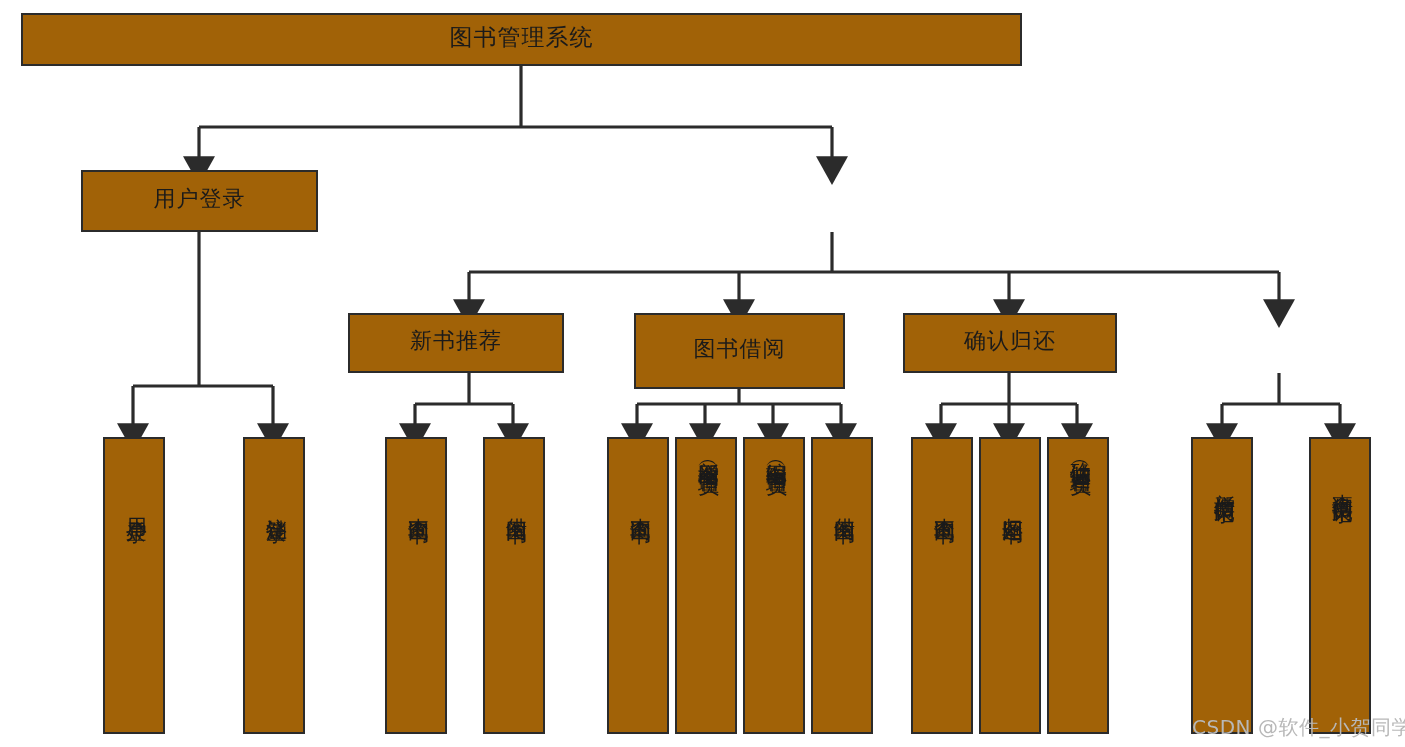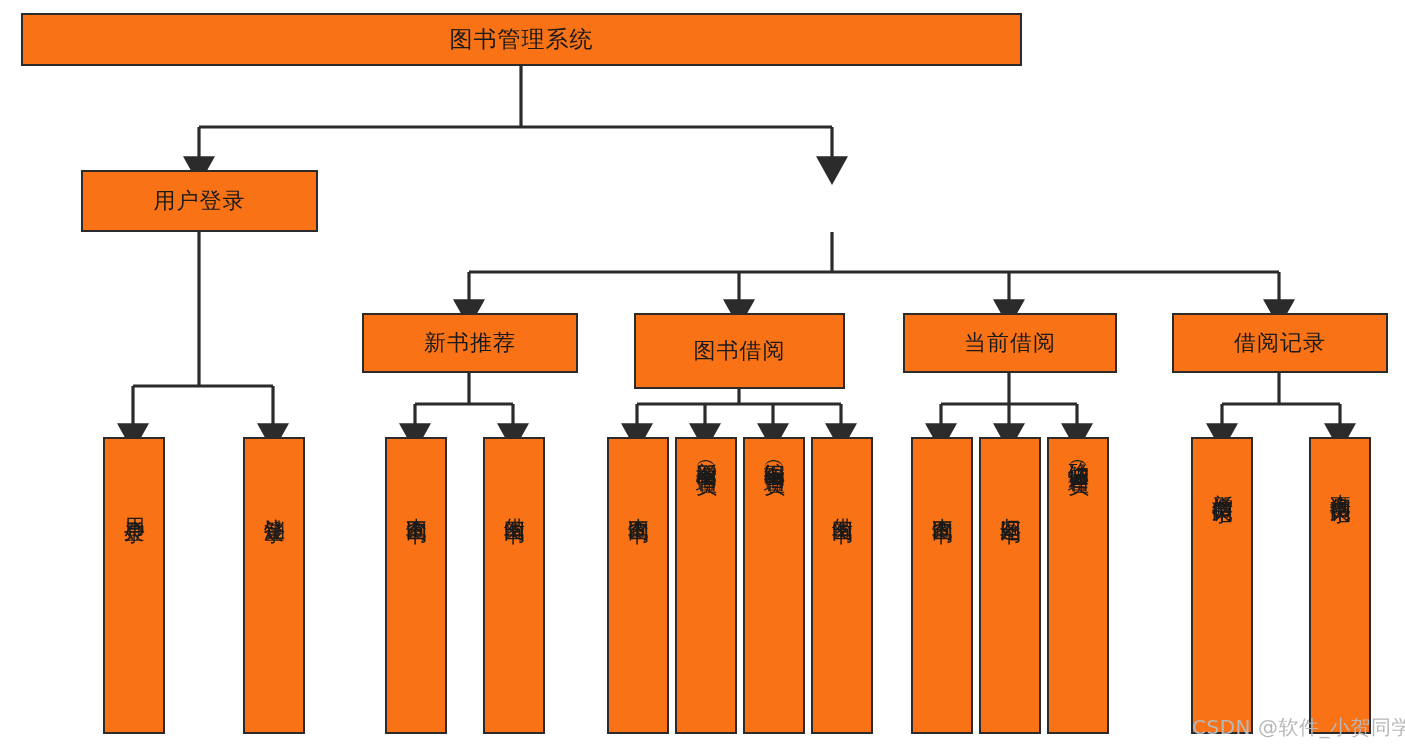--- a/index.html
+++ b/index.html
@@ -23,26 +23,27 @@
     left: 0;
     top: 0;
     width: 1405px;
     height: 747px;
     pointer-events: none;
   }
   .node {
     position: absolute;
     box-sizing: border-box;
     border: 2.5px solid #2b2b2b;
-    background: #f97316;
+    background: #a16207;
     display: flex;
     align-items: center;
     justify-content: center;
     color: #1a1a1a;
     z-index: 2;
+    font-family: Liberation Mono, monospace;
   }
   .node.horizontal {
     font-size: 22px;
     line-height: 1.2;
     letter-spacing: 1px;
   }
   .node.root {
     font-size: 23px;
   }
   .node.vertical {
@@ -126,31 +127,28 @@
   </svg>
 
   <div class="node horizontal root" style="left:21px; top:13px; width:1001px; height:53px;">
     <span>图书管理系统</span>
   </div>
 
   <div class="node horizontal" style="left:81px; top:170px; width:237px; height:62px;">
     <span>用户登录</span>
   </div>
 
-  <div class="node horizontal" style="left:362px; top:313px; width:216px; height:60px;">
+  <div class="node horizontal" style="left:348px; top:313px; width:216px; height:60px;">
     <span>新书推荐</span>
   </div>
   <div class="node horizontal" style="left:634px; top:313px; width:211px; height:76px;">
     <span>图书借阅</span>
   </div>
   <div class="node horizontal" style="left:903px; top:313px; width:214px; height:60px;">
-    <span>当前借阅</span>
-  </div>
-  <div class="node horizontal" style="left:1172px; top:313px; width:216px; height:60px;">
-    <span>借阅记录</span>
+    <span>确认归还</span>
   </div>
 
   <div class="node vertical" style="left:103px; top:437px; width:62px; height:297px; padding-top:62px;">
     <span class="vlabel">用户登录</span>
   </div>
   <div class="node vertical" style="left:243px; top:437px; width:62px; height:297px; padding-top:62px;">
     <span class="vlabel">注销登录</span>
   </div>
 
   <div class="node vertical" style="left:385px; top:437px; width:62px; height:297px; padding-top:62px;">

